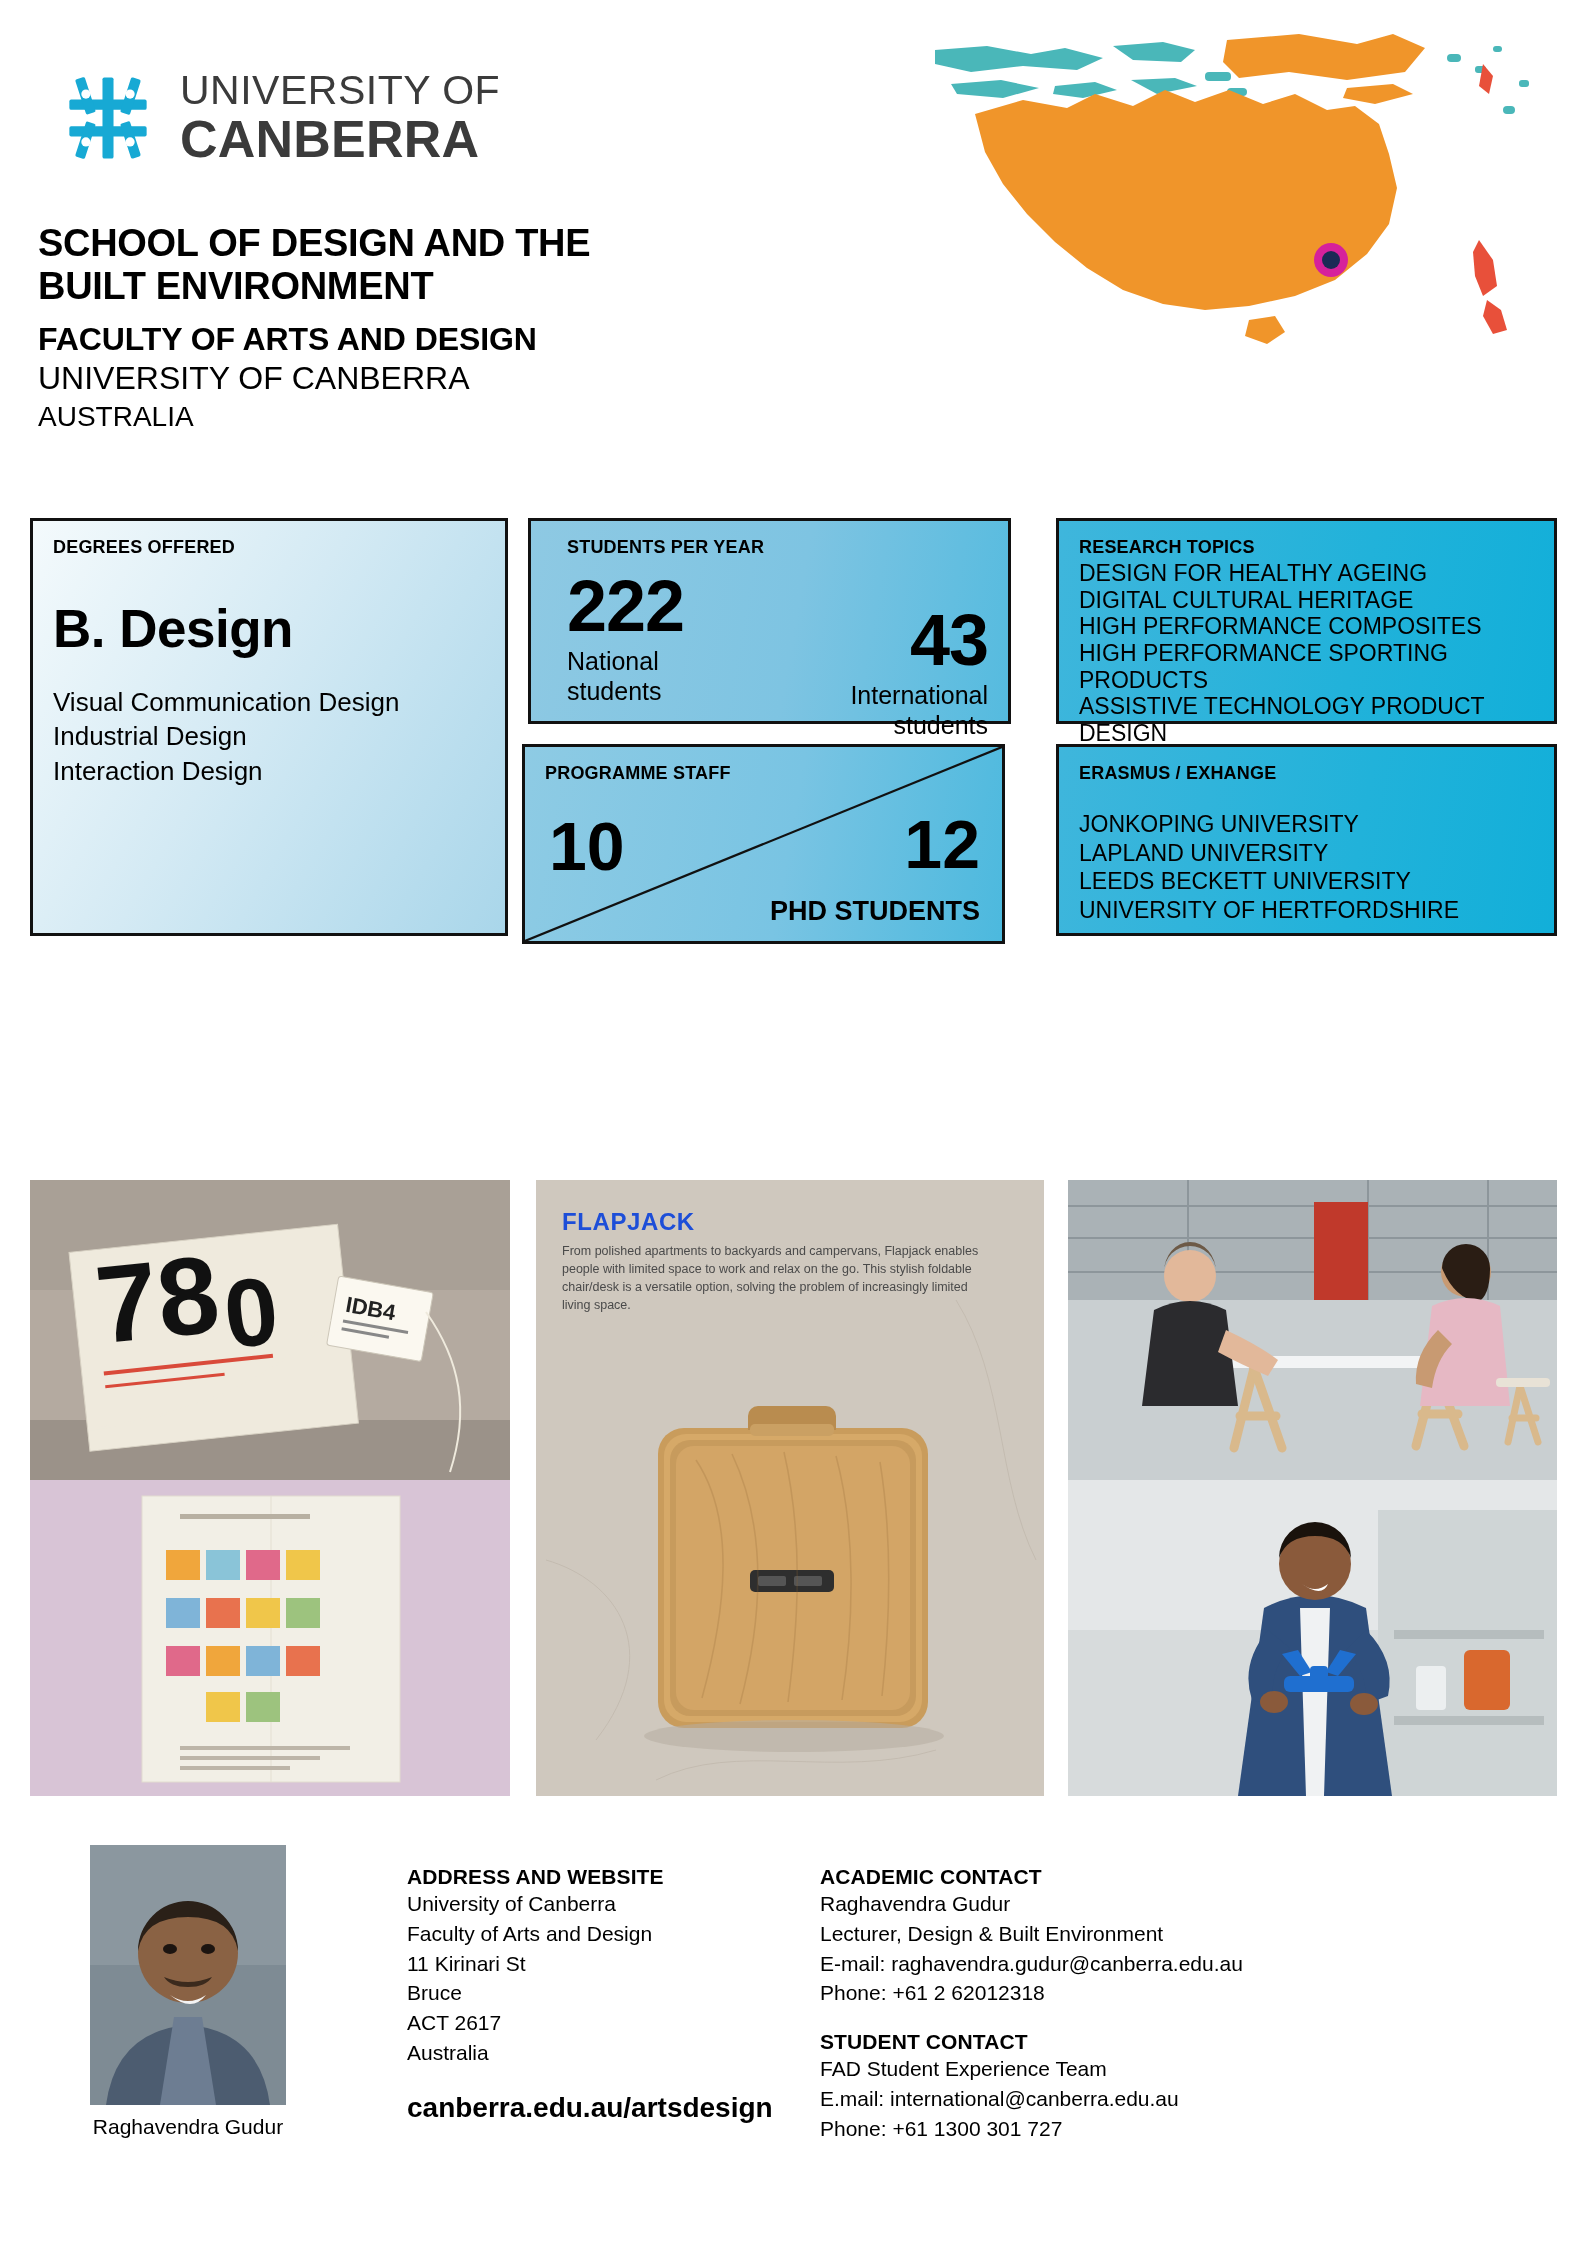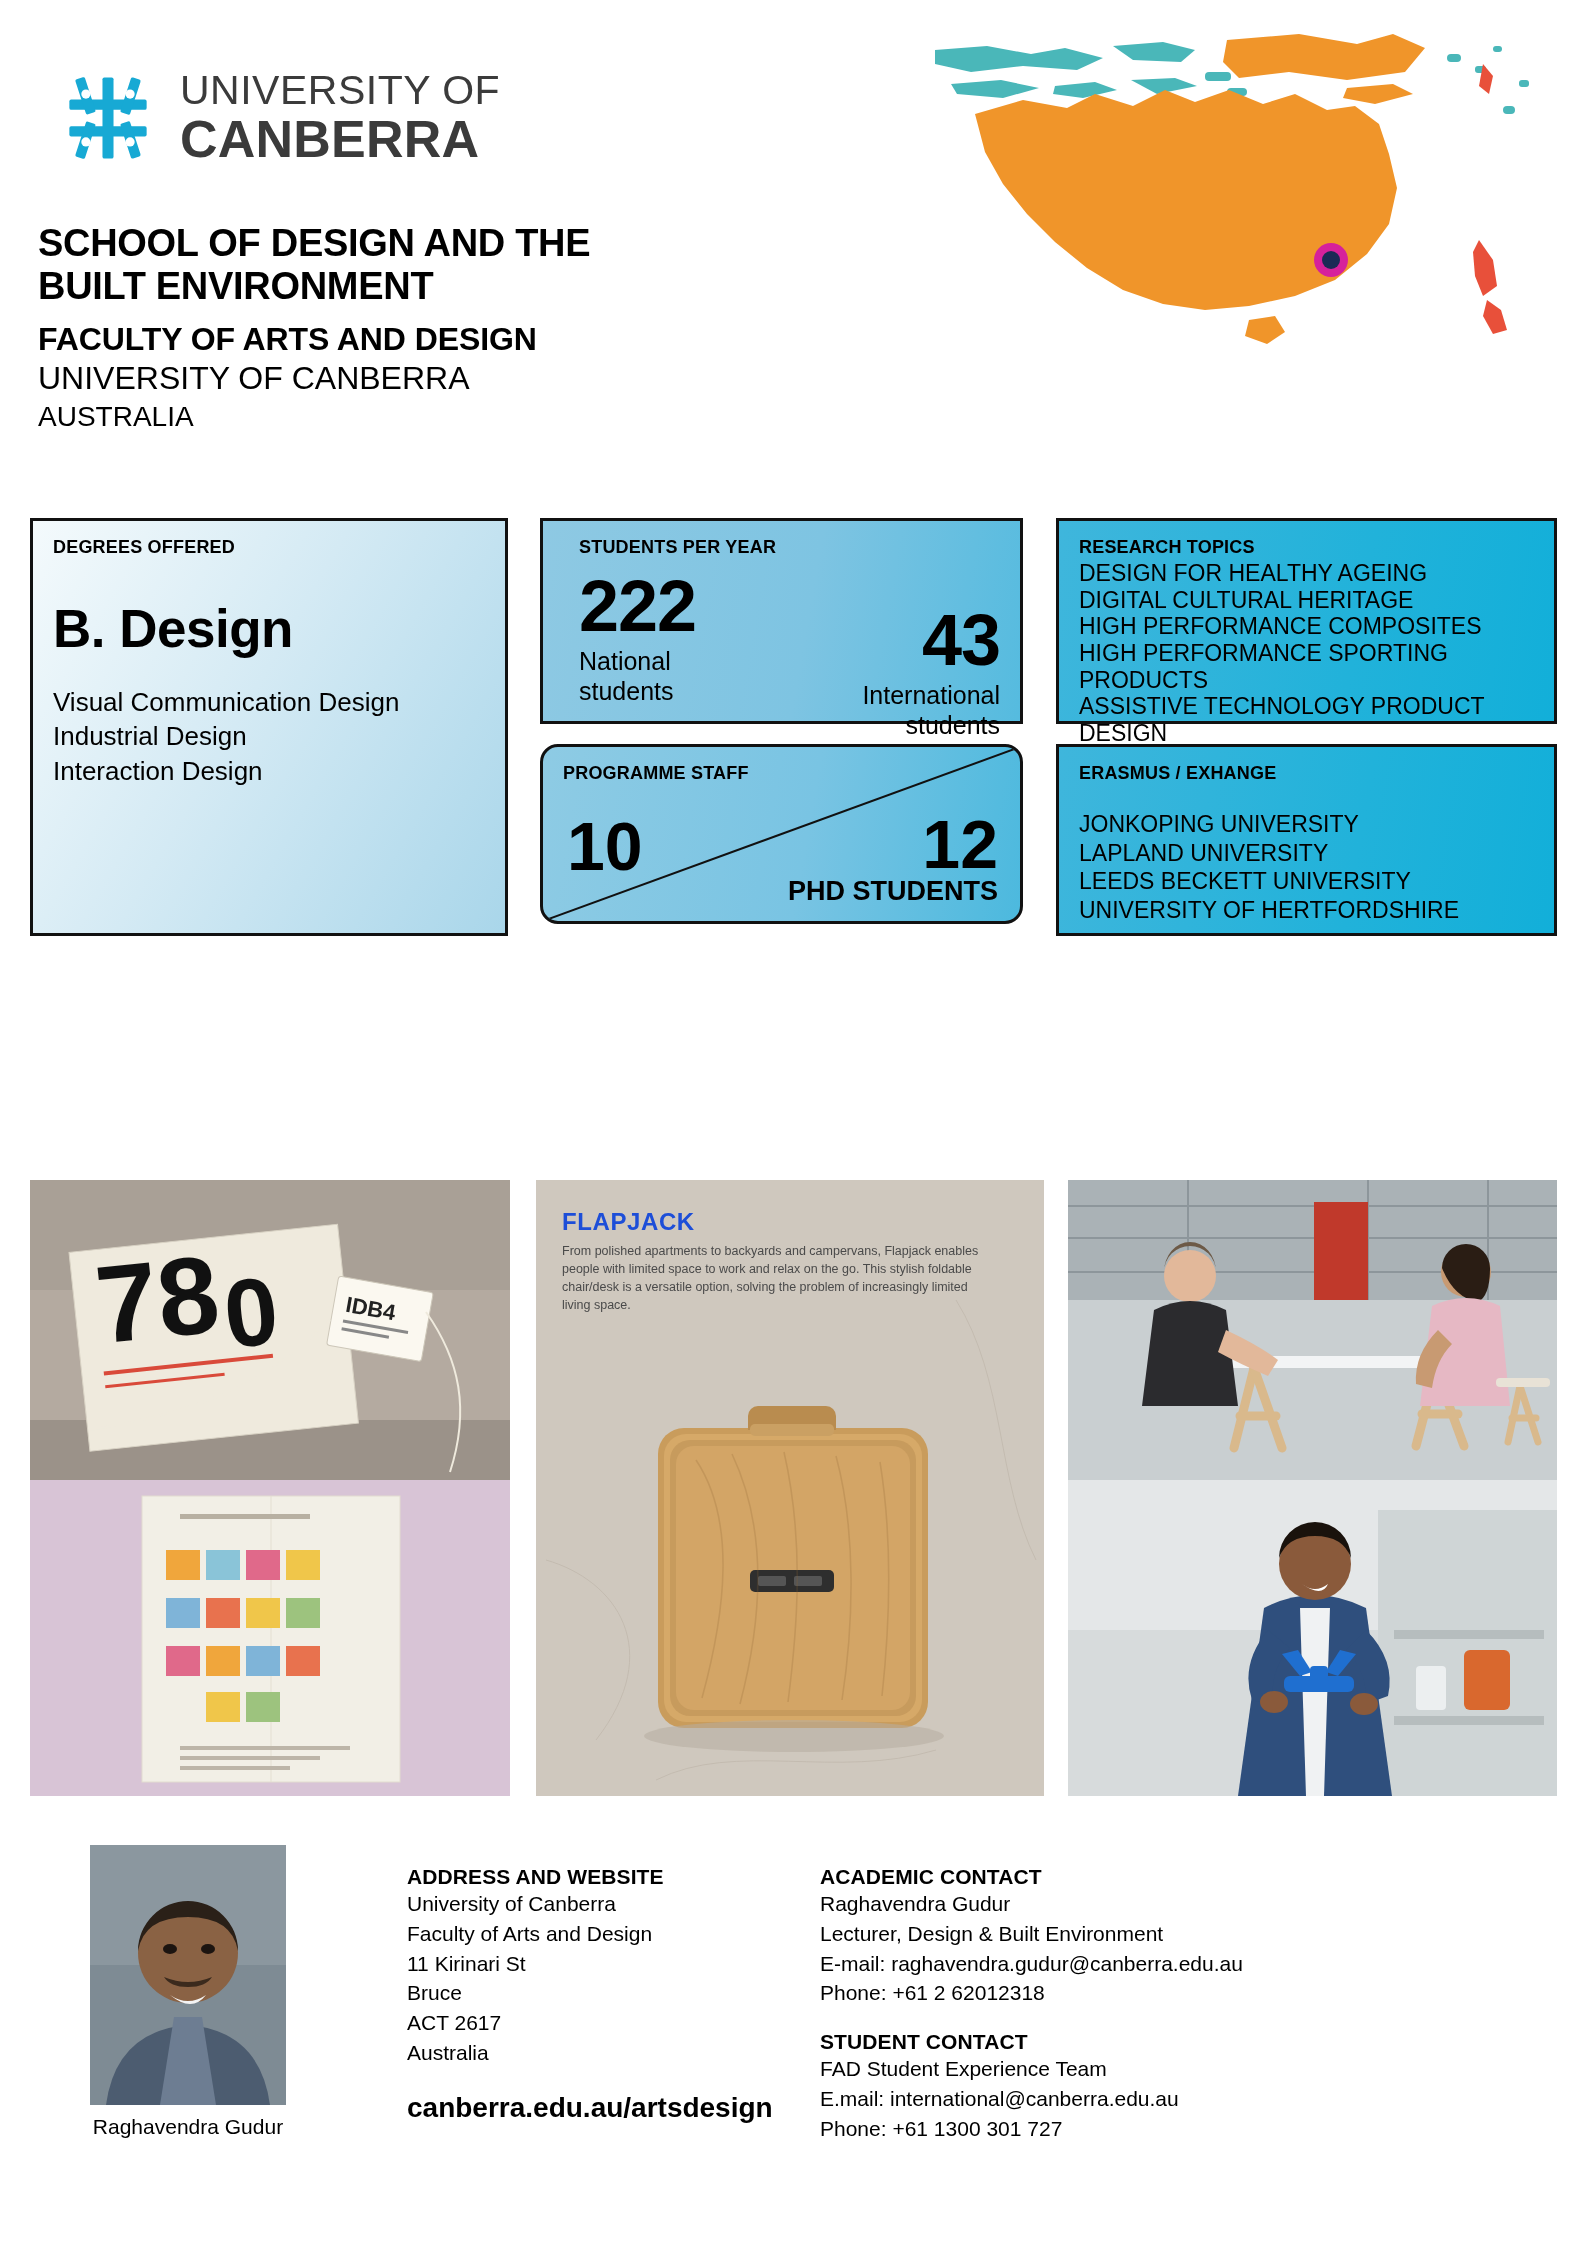--- a/index.html
+++ b/index.html
@@ -67,36 +67,35 @@
     font-size: 53px; font-weight: 700; margin-top: 40px; letter-spacing: -0.5px;
   }
   .degree-list { margin-top: 26px; font-size: 26px; line-height: 1.32; }
   .degree-major2 {
     font-size: 53px; font-weight: 700; margin-top: 44px; line-height: 1.12;
     letter-spacing: -0.5px;
   }
 
   
   .p-students {
-    left: 510px; top: 0; width: 483px; height: 206px;
+    left: 498px; top: 0; width: 483px; height: 206px;
     background: linear-gradient(100deg, #8ec9e3 0%, #7ec4e2 55%, #55bbdf 100%);
     padding-left: 36px;
   }
   .stat-row { display: flex; justify-content: space-between; margin-top: 14px; }
   .stat { }
   .stat.right { text-align: right; margin-top: 34px; }
   .stat-num { font-size: 72px; font-weight: 700; line-height: 0.96; letter-spacing: -1px; }
   .stat-label { font-size: 25px; line-height: 1.18; margin-top: 6px; }
 
   
   .p-staff {
-    left: 510px; top: 226px; width: 483px; height: 180px;
+    left: 492px; top: 226px; width: 483px; height: 200px;
     background: linear-gradient(100deg, #8ecbe4 0%, #79c4e3 55%, #4cb9de 100%);
     overflow: hidden;
-    border-radius: 18px;
   }
   .p-staff .diag {
     position: absolute; left: 0; top: 0; width: 100%; height: 100%;
     pointer-events: none;
   }
   .staff-num-left { position: absolute; left: 24px; top: 60px; font-size: 68px; font-weight: 700; }
   .staff-num-right { position: absolute; right: 22px; top: 58px; font-size: 68px; font-weight: 700; }
   .staff-phd { position: absolute; right: 22px; bottom: 14px; font-size: 27px; font-weight: 700; }
 
   

